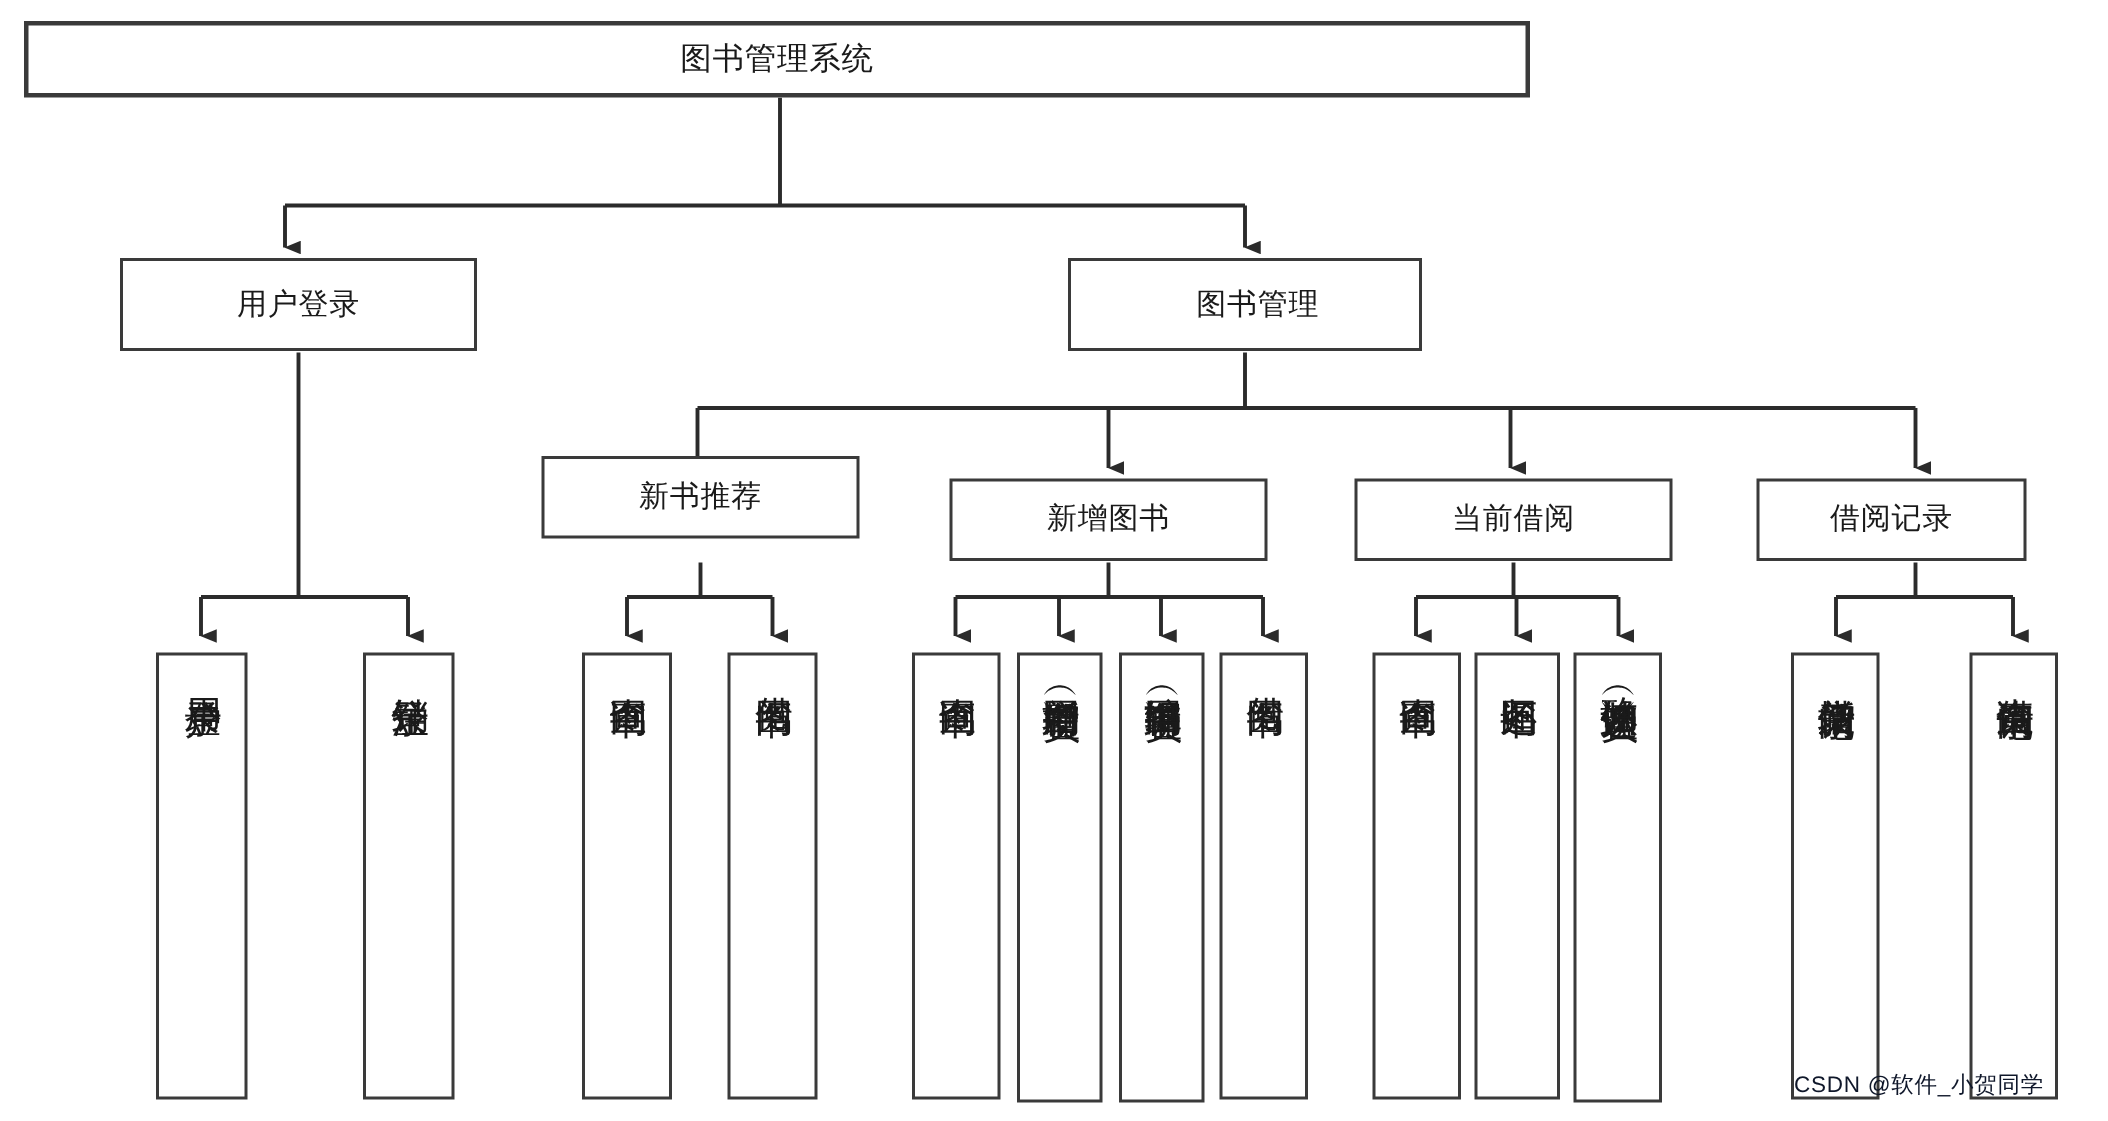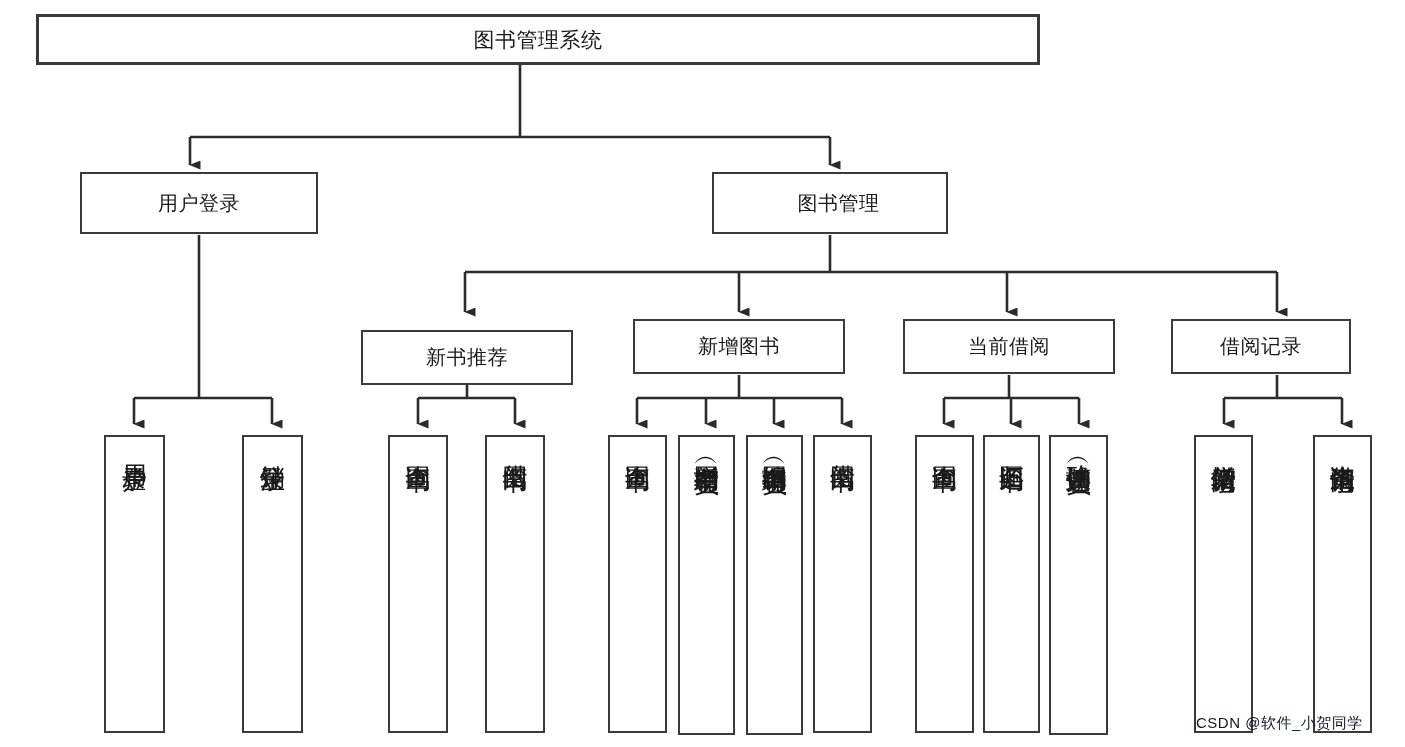--- a/index.html
+++ b/index.html
@@ -75,32 +75,32 @@
       <path d="M1011,398 L1011,424" marker-end="url(#arw)"></path>
       <path d="M1079,398 L1079,424" marker-end="url(#arw)"></path>
 
       <path d="M1277,375 L1277,398"></path>
       <path d="M1224,398 L1342,398"></path>
       <path d="M1224,398 L1224,424" marker-end="url(#arw)"></path>
       <path d="M1342,398 L1342,424" marker-end="url(#arw)"></path>
     </g>
   </svg>
 
-  <div class="node root h" style="left:36px;top:14px;width:1004px;height:51px;">
+  <div class="node root h" style="left:16px;top:14px;width:1004px;height:51px;">
     <span class="lbl">图书管理系统</span>
   </div>
 
   <div class="node h" style="left:80px;top:172px;width:238px;height:62px;">
     <span class="lbl">用户登录</span>
   </div>
   <div class="node h" style="left:712px;top:172px;width:236px;height:62px;padding-left:17px;">
     <span class="lbl">图书管理</span>
   </div>
 
-  <div class="node h" style="left:361px;top:330px;width:212px;height:55px;">
+  <div class="node h" style="left:361px;top:304px;width:212px;height:55px;">
     <span class="lbl">新书推荐</span>
   </div>
   <div class="node h" style="left:633px;top:319px;width:212px;height:55px;">
     <span class="lbl">新增图书</span>
   </div>
   <div class="node h" style="left:903px;top:319px;width:212px;height:55px;">
     <span class="lbl">当前借阅</span>
   </div>
   <div class="node h" style="left:1171px;top:319px;width:180px;height:55px;">
     <span class="lbl">借阅记录</span>

